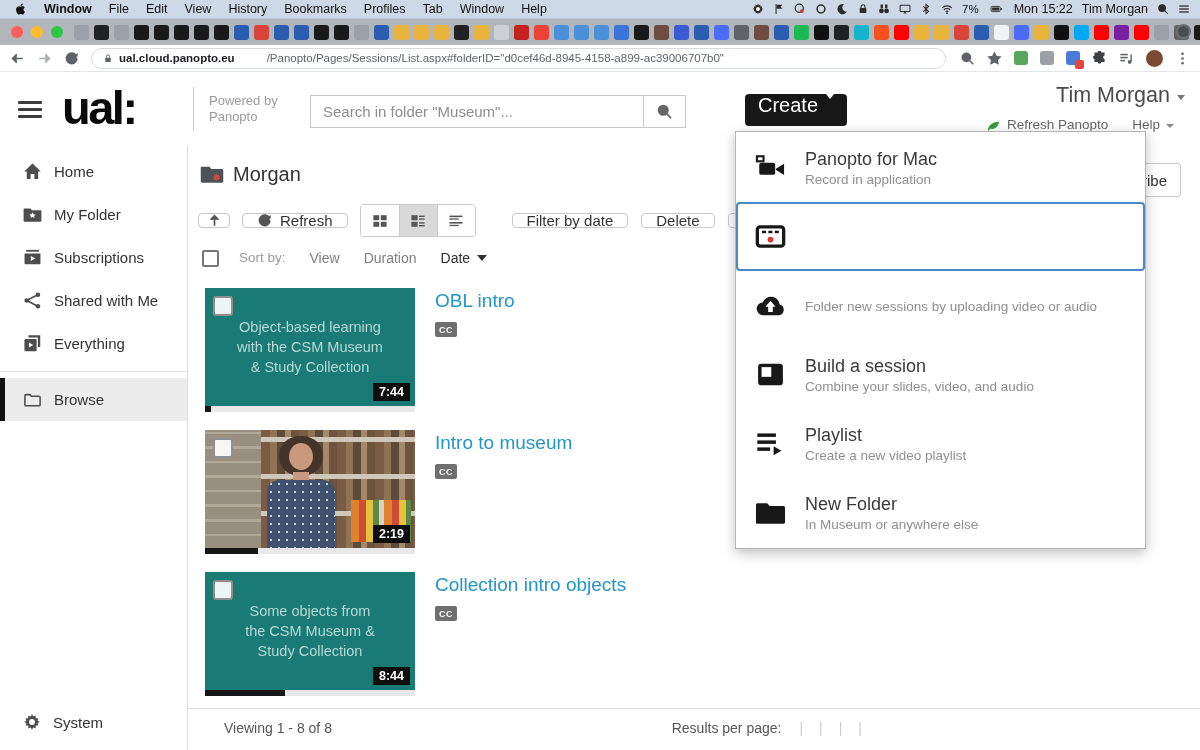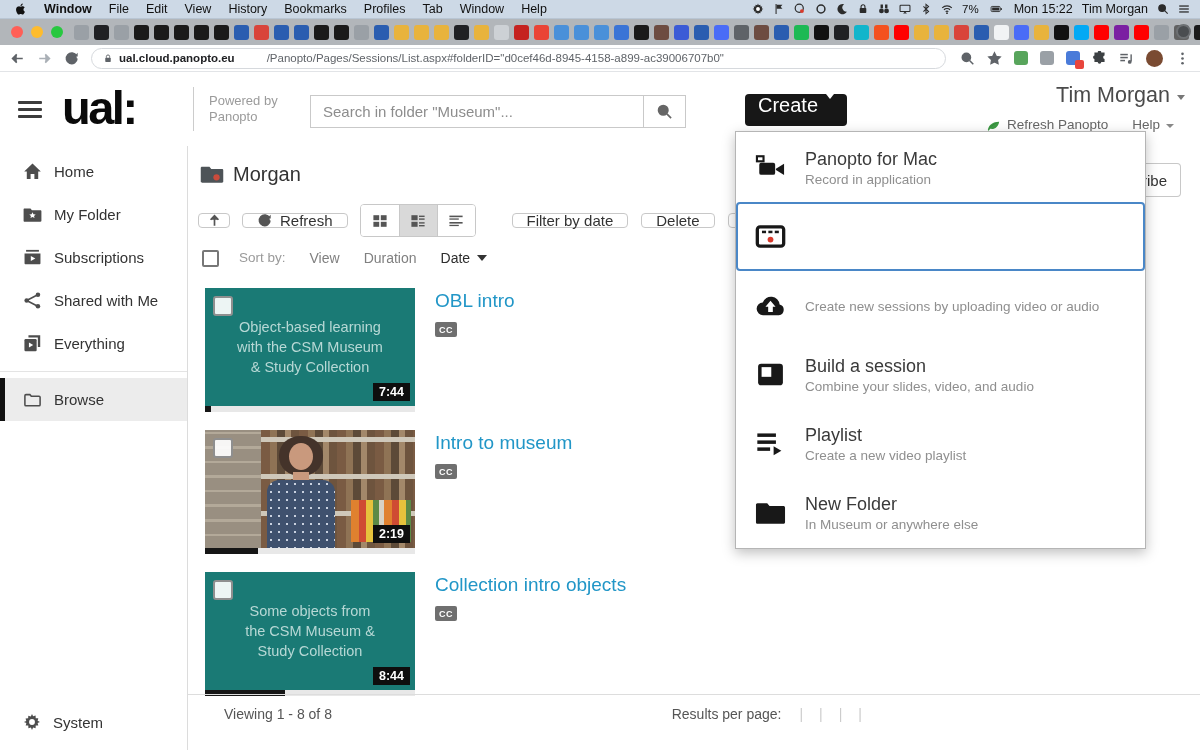--- a/index.html
+++ b/index.html
@@ -122,21 +122,21 @@
   .ph-shelf{left:56px;right:0;top:0;bottom:0;background:repeating-linear-gradient(90deg,#7a5b43 0 9px,#8f7355 9px 16px,#5d4a38 16px 24px,#a3886a 24px 30px,#6e543e 30px 38px);}
   .ph-shelfboards{left:56px;right:0;top:0;bottom:0;background:repeating-linear-gradient(0deg,transparent 0 32px,#cfc8ba 32px 37px);}
   .ph-bricks{left:0;top:0;bottom:0;width:56px;background:#998f81;background-image:repeating-linear-gradient(0deg,transparent 0 12px,#b3a999 12px 14.5px);}
   .ph-books2{right:4px;bottom:6px;width:60px;height:42px;background:repeating-linear-gradient(90deg,#e0812f 0 8px,#cf4b33 8px 15px,#e6c23c 15px 22px,#5c8a46 22px 28px,#d8d2c4 28px 33px);}
   .ph-hair{left:74px;top:6px;width:44px;height:40px;background:#44332a;border-radius:48%;}
   .ph-face{left:84px;top:13px;width:24px;height:27px;background:#c9997d;border-radius:50%;}
   .ph-neck{left:88px;top:42px;width:16px;height:12px;background:#c9997d;}
   .ph-body{left:62px;top:50px;width:68px;height:68px;background:#3f516e;border-radius:12px 12px 0 0;background-image:radial-gradient(#c9d1df 1px,transparent 1.4px);background-size:8px 8px;}
 
   
-  .mfooter{position:absolute;left:0;right:0;bottom:0;height:56px;border-top:1px solid #ddd;font-size:14px;color:#555;}
+  .mfooter{position:absolute;left:0;right:0;bottom:0;height:42px;border-top:1px solid #ddd;font-size:14px;color:#555;}
   .viewing{position:absolute;left:36px;top:11px;}
   .rpp{position:absolute;right:330px;top:11px;display:flex;align-items:center;}
   .rpp-label{margin-right:10px;}
   .rpp-opt{color:#444;cursor:pointer;}
   .rpp-opt.selected{font-weight:bold;color:#1f1f1f;}
   .rpp-opt + .rpp-opt::before{content:"|";color:#ccc;margin:0 8px;font-weight:normal;}
 
   
   .create-panel{position:absolute;left:735px;top:131px;width:411px;background:#fff;border:1px solid #b5b5b5;box-shadow:0 4px 12px rgba(0,0,0,.25);z-index:50;padding:1px 0;}
   .menu-item{display:flex;align-items:center;gap:17px;height:69px;padding:0 14px;border:2px solid transparent;cursor:pointer;}
@@ -700,21 +700,21 @@
         </span>
       </div>
       <div class="menu-item">
         <span class="mi-icon ic">
           <svg viewBox="0 0 16 16">
             <path d="M4.3 13A3.3 3.3 0 0 1 4 6.4a4.5 4.5 0 0 1 8.7 1.1A2.8 2.8 0 0 1 12.3 13z"></path>
             <path fill="#fff" d="M8 5.6l2.6 3H9.2v2.8H6.8V8.6H5.4z"></path>
           </svg>
         </span>
         <span class="mi-text">
-          <div class="mi-sub">Create new sessions by uploading video or audio</div>
+          <div class="mi-sub">Folder new sessions by uploading video or audio</div>
         </span>
       </div>
       <div class="menu-item">
         <span class="mi-icon ic">
           <svg viewBox="0 0 16 16">
             <rect x="1.6" y="2.4" width="12.8" height="11.2" rx="1.6"></rect>
             <rect x="3.4" y="4.2" width="5" height="5" fill="#fff"></rect>
           </svg>
         </span>
         <span class="mi-text">

